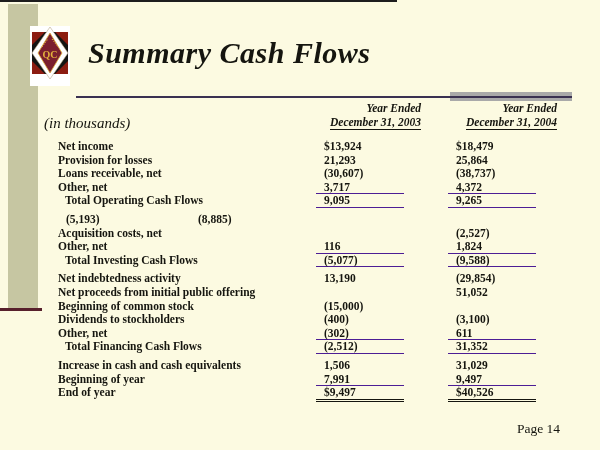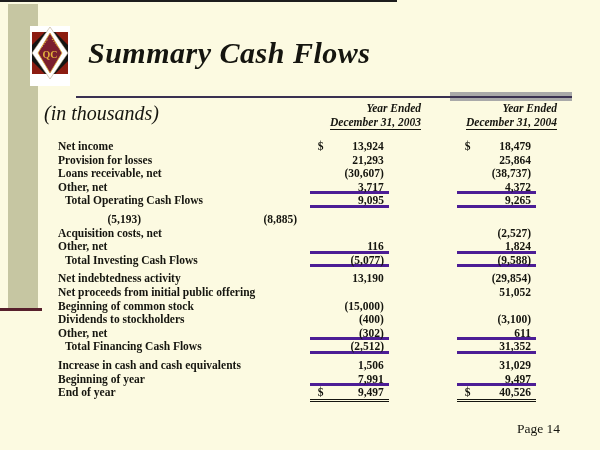--- a/index.html
+++ b/index.html
@@ -12,37 +12,37 @@
   .top-strip{position:absolute;left:0;top:0;width:397px;height:2px;background:#1d1d1d;}
   .band{position:absolute;left:8px;top:4px;width:30px;height:306px;background:var(--band,#C6C6A2);}
   .stub{position:absolute;left:0;top:308px;width:42px;height:3px;background:var(--stub,#57202C);}
   .logo{position:absolute;left:30px;top:26px;width:40px;height:60px;border-radius:8px;}
   .title{
     position:absolute;left:88px;top:36px;width:460px;
     font-size:30px;font-weight:bold;font-style:italic;letter-spacing:.5px;
   }
   .title-rule{position:absolute;left:76px;top:96px;width:496px;height:2px;background:var(--rule,#3A3151);}
   .gray-bar{position:absolute;left:450px;top:92px;width:122px;height:9px;background:var(--gray_bar,#A9A9A9);}
-  .subtitle{position:absolute;left:44px;top:102px;font-size:20px;font-style:italic;}
+  .subtitle{position:absolute;left:44px;top:115px;font-size:15px;font-style:italic;}
   .colhead{position:absolute;top:101px;width:130px;text-align:right;font-weight:bold;font-size:11.5px;line-height:14px;font-style:italic;}
   .colhead.h1{left:291px;}
   .colhead.h2{left:427px;}
   .colhead .date{border-bottom:1px solid #15150f;padding-bottom:.5px;}
   .tbl{position:absolute;left:58px;top:140px;width:478px;}
   .section{margin-bottom:5px;}
-  .row{display:flex;height:13.6px;font-size:11.5px;line-height:13.2px;font-weight:bold;white-space:nowrap;gap:24px;}
+  .row{display:flex;height:13.6px;font-size:11.5px;line-height:13.2px;font-weight:bold;white-space:nowrap;}
   .lbl{width:258px;overflow:visible;}
   .row.indent .lbl{padding-left:7px;width:251px;}
   .val{width:88px;box-sizing:border-box;display:flex;justify-content:space-between;
        padding:0 5px 0 8px;position:relative;}
   .val.c2{margin-left:44px;}
-  .val.u1{border-bottom:3px solid #4c1d95;}
+  .val.u1{border-bottom:1px solid #4c1d95;}
   .val.u2{border-bottom:1px solid #15150f;}
   .val.u2::after{content:"";position:absolute;left:0;right:0;bottom:-3px;border-bottom:1px solid #15150f;}
-  .num{text-align:right;flex:1;}
+  .num{text-align:left;flex:1;}
   .page{position:absolute;left:517px;top:421px;font-size:13.5px;}
 </style>
 </head>
 <body>
 
 <div class="slide">
 
   <div class="top-strip"></div>
   <div class="band"></div>
   <div class="stub"></div>

